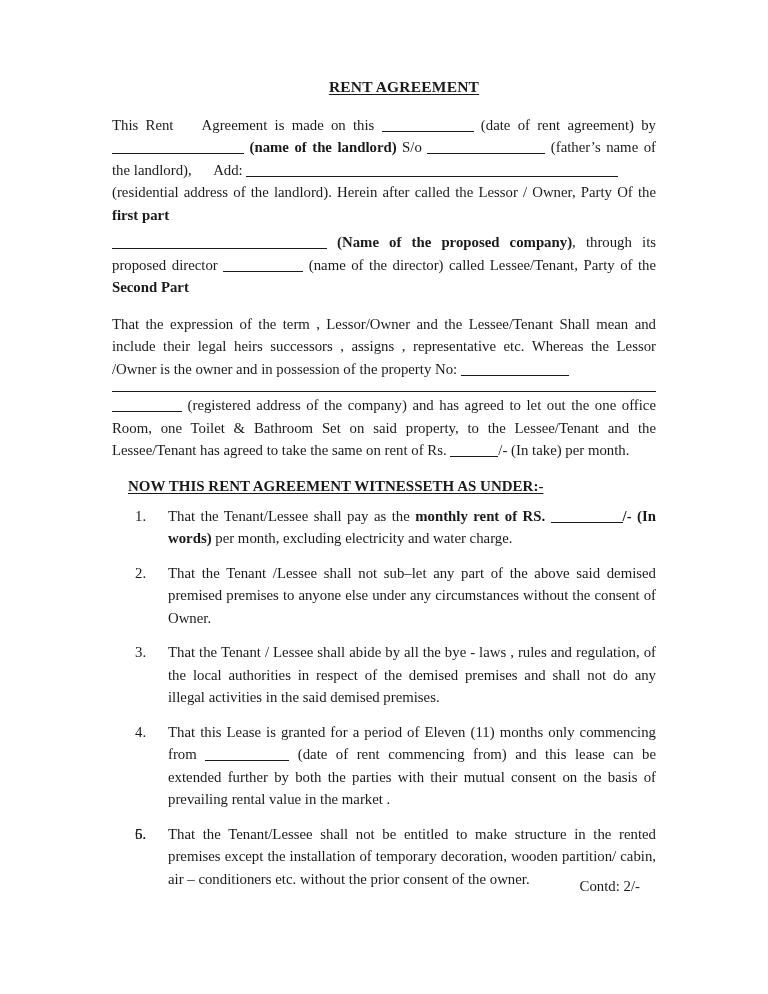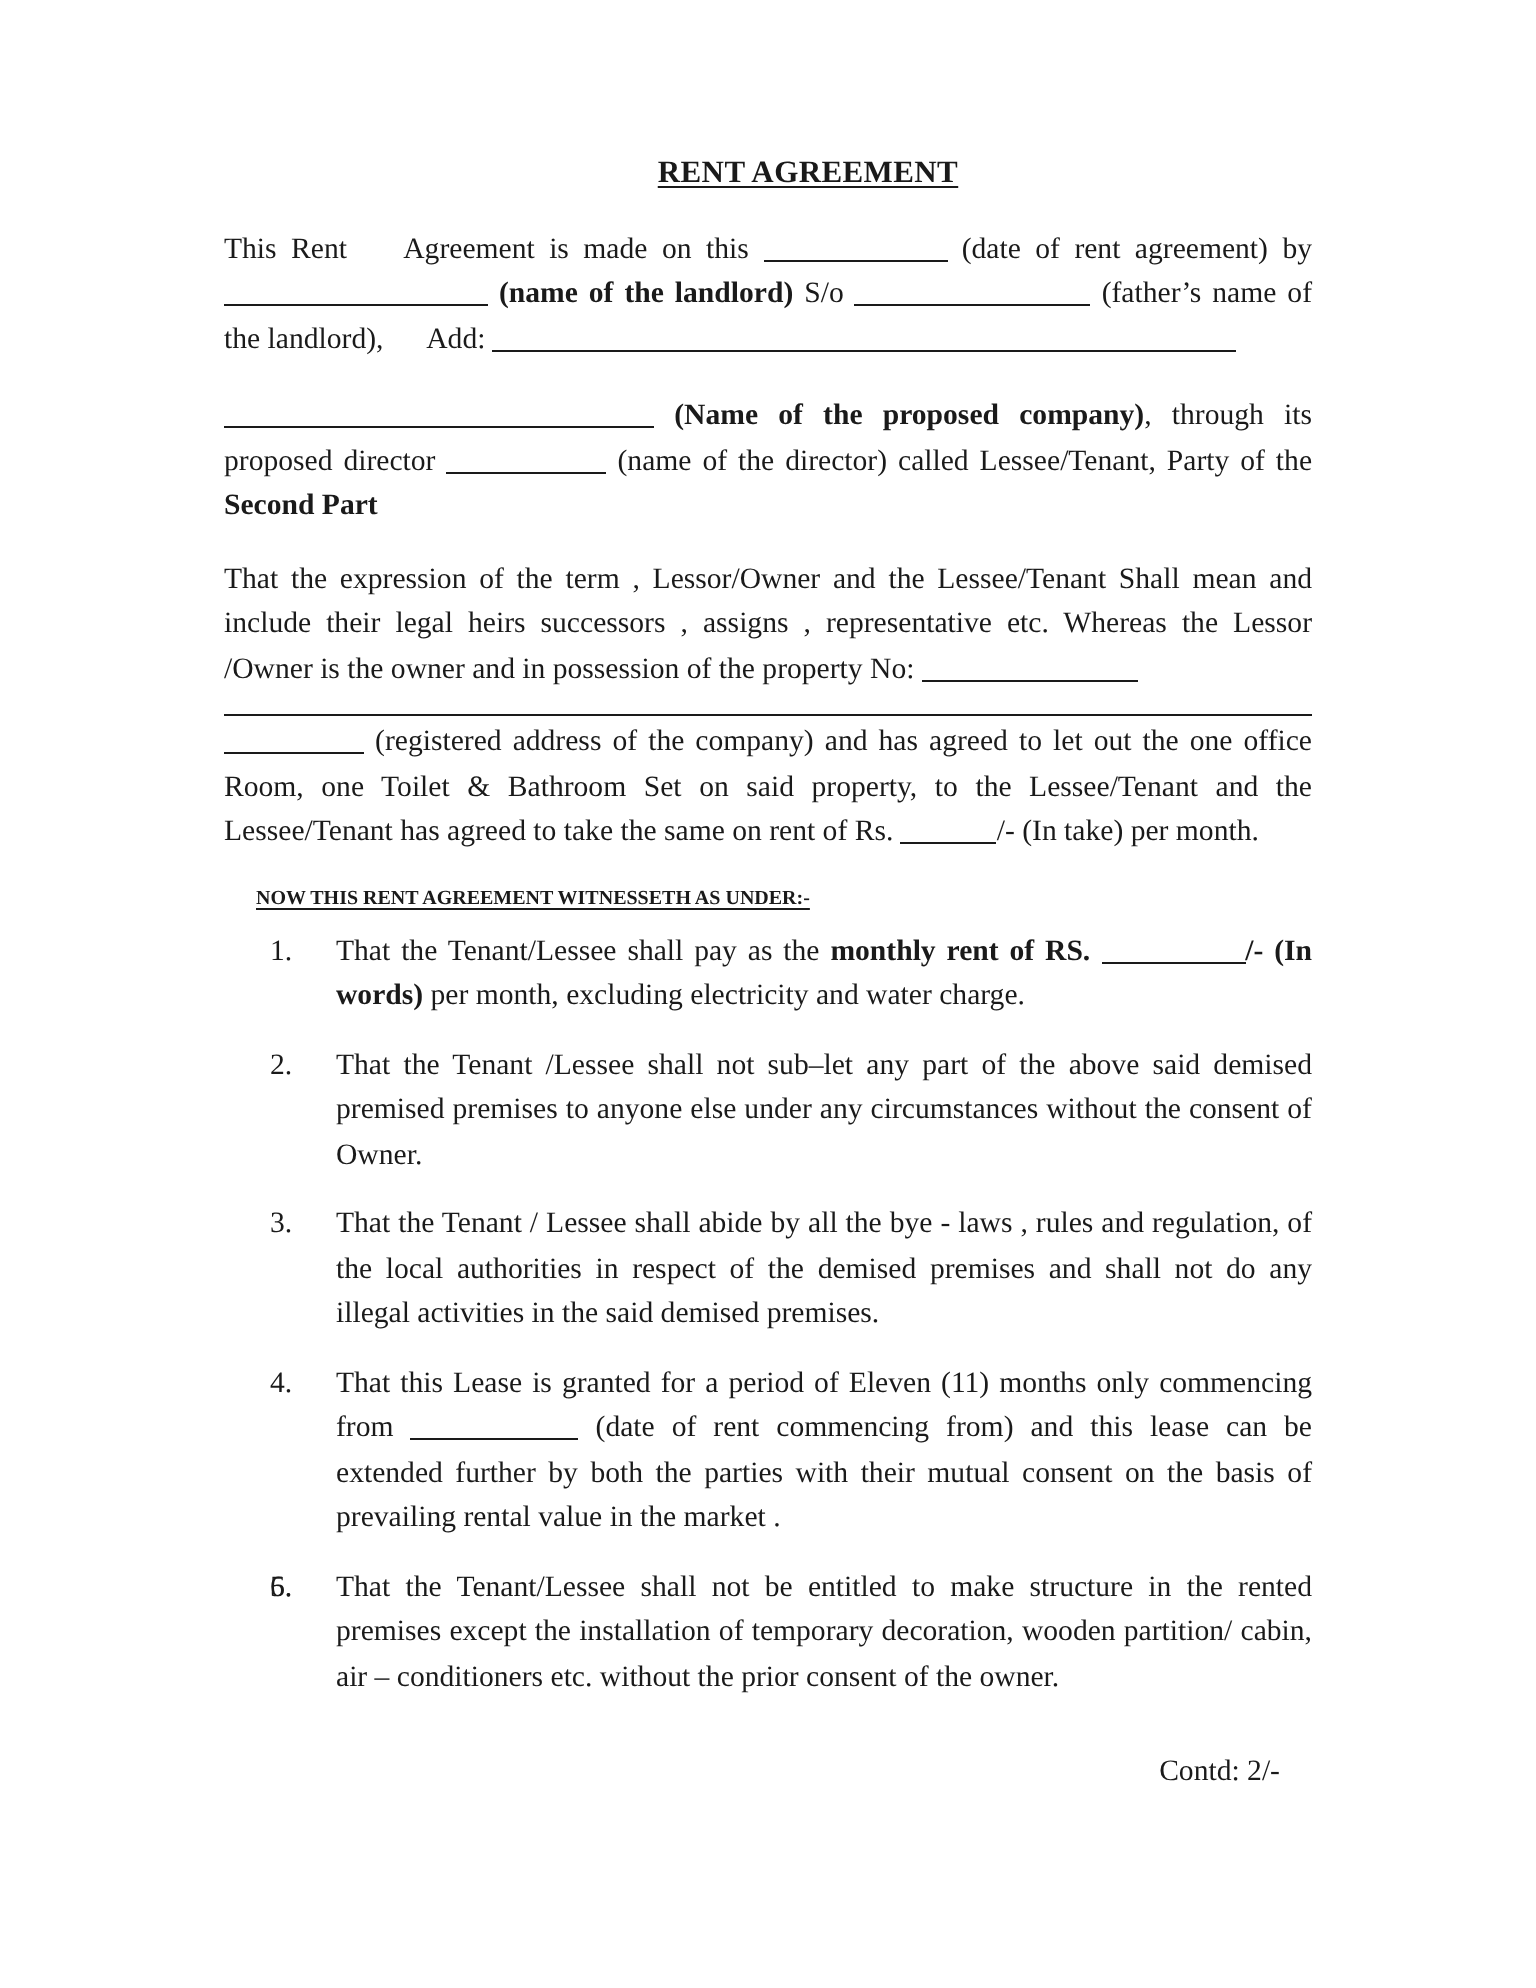--- a/index.html
+++ b/index.html
@@ -31,21 +31,21 @@
     font-weight: bold;
     font-size: 15.5px;
     letter-spacing: 0.2px;
     margin: 0 0 18px 0;
   }
   .doc-title span {
     text-decoration: underline;
     text-underline-offset: 2px;
   }
   p.para {
-    margin: 16px 0 0 0;
+    margin: 5px 0 0 0;
     font-size: 14.8px;
     line-height: 1.52;
     text-align: justify;
     text-justify: inter-word;
   }
   p.para.spaced {
     margin-top: 14px;
   }
   p.para.tight {
     margin-top: 0;
@@ -81,21 +81,21 @@
   
   .rule-line {
     border-bottom: 1.3px solid #1a1a1a;
     height: 0;
     width: 100%;
     margin: 11px 0 2px 0;
   }
 
   .witness-head {
     font-weight: bold;
-    font-size: 10px;
+    font-size: 15px;
     margin: 16px 0 10px 16px;
   }
   .witness-head span {
     text-decoration: underline;
     text-underline-offset: 2px;
   }
 
   ol.terms {
     list-style: none;
     margin: 0;
@@ -128,20 +128,21 @@
 </head>
 <body>
 
 <div class="page">
 
   <h1 class="doc-title"><span>RENT AGREEMENT</span></h1>
 
   <div class="doc-body">
 
     <p class="para"><span>This Rent</span>&nbsp;&nbsp;&nbsp; <span>Agreement is made on this</span> <span class="blank b-date"></span> <span>(date of rent agreement) by</span> <span class="blank b-name"></span> <b>(name of the landlord)</b> <span>S/o</span> <span class="blank b-father"></span> <span>(father’s name of the</span> <span>landlord),</span>&nbsp;&nbsp;&nbsp;&nbsp;&nbsp; <span>Add:</span> <span class="blank b-add"></span></p>
+    <p class="para tight"><span>(residential address of the landlord). Herein after called the Lessor / Owner, Party Of the</span> <b>first part</b></p>
 
 
     <p class="para"><span class="blank b-company"></span> <b>(Name of the proposed company)</b><span>, through its</span> <span>proposed director</span> <span class="blank b-director"></span> <span>(name of the director) called Lessee/Tenant, Party of the</span> <b>Second Part</b></p>
 
     <p class="para spaced"><span>That the expression of the  term ,  Lessor/Owner and the Lessee/Tenant   Shall mean and  include  their  legal   heirs  successors ,  assigns , representative etc. Whereas the Lessor /Owner is the owner and   in possession of the property  No:</span> <span class="blank b-propno"></span></p>
     <div class="rule-line"></div>
     <p class="para tight"><span class="blank b-regaddr"></span> <span>(registered address of the company) and  has  agreed  to  let  out   the one office  Room, one Toilet &amp; Bathroom Set on said property, to the Lessee/Tenant and  the Lessee/Tenant  has  agreed  to  take  the  same  on  rent  of Rs.</span> <span class="blank b-rent"></span><span>/- (In take) per month.</span></p>
 
     <div class="witness-head"><span>NOW THIS RENT AGREEMENT WITNESSETH AS UNDER:-</span></div>
 

